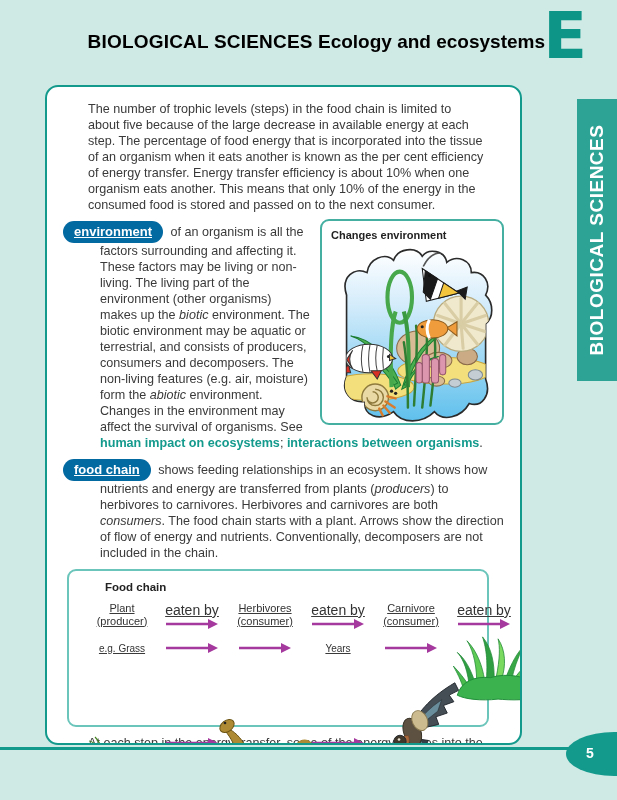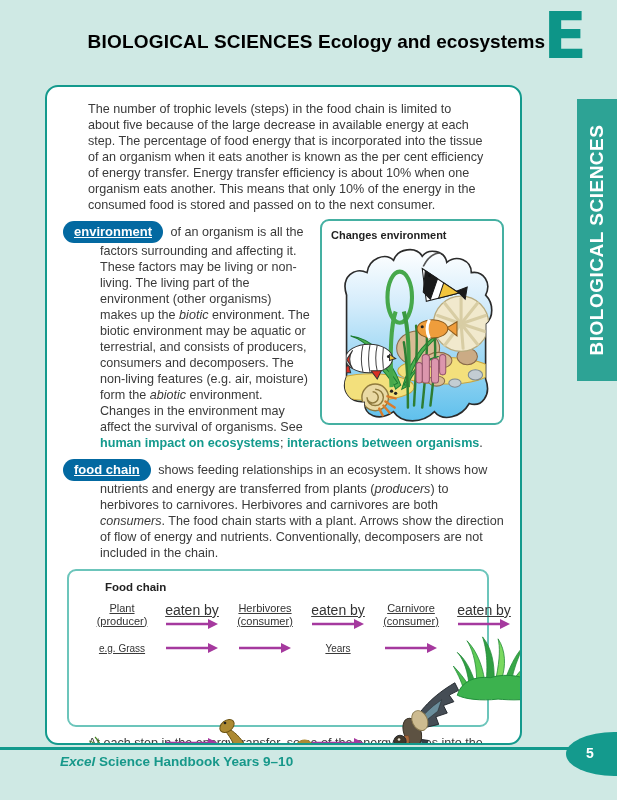--- a/index.html
+++ b/index.html
@@ -358,20 +358,17 @@
         </div>
       </div>
     </div>
 
     <p class="closing">
       <span>At each step in the energy transfer, some of the energy passes into the surroundings as heat. In nature many chains combine and interact to form </span>
     </p>
   </div>
 
   <div class="footer-line"></div>
-  <div class="footer-text">
-    <span class="book-ital">Excel</span><span> Science Handbook Years 9–10</span>
-  </div>
   <div class="page-badge">
     <span>5</span>
   </div>
 
 </div>
 
 </body></html>

